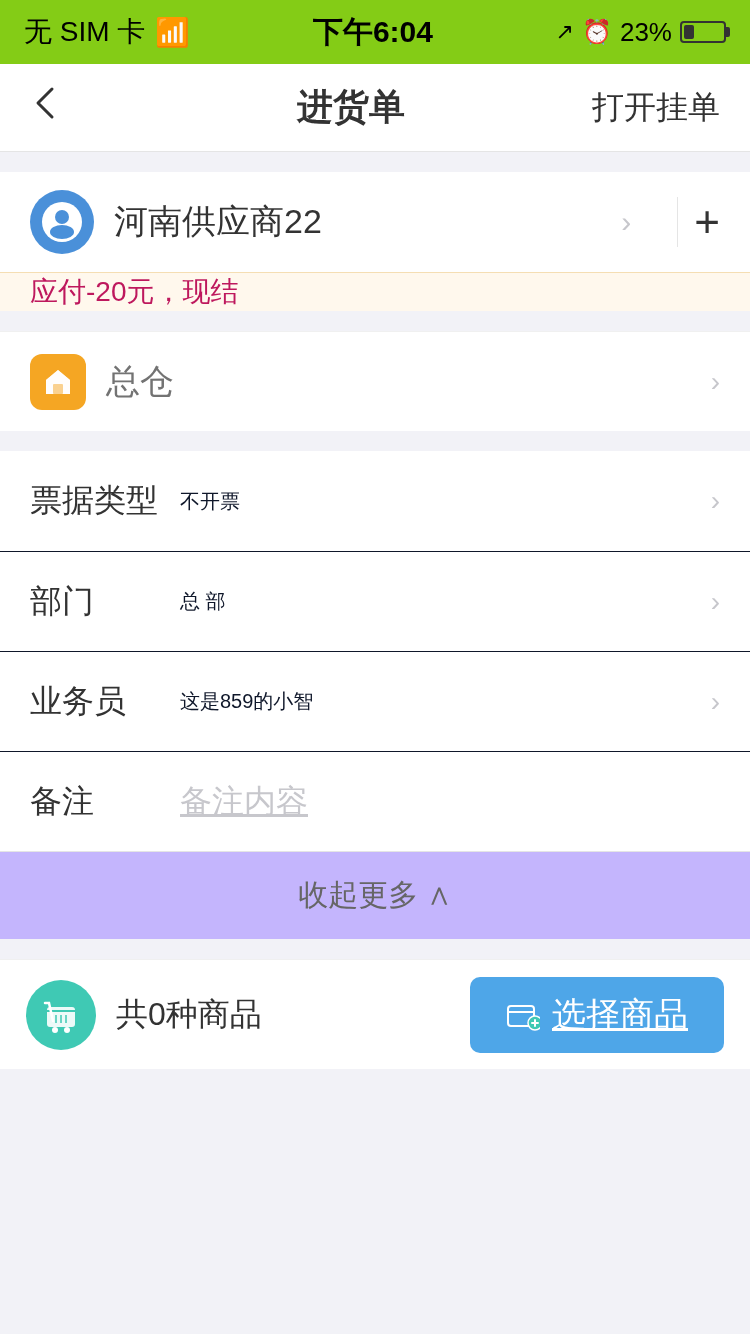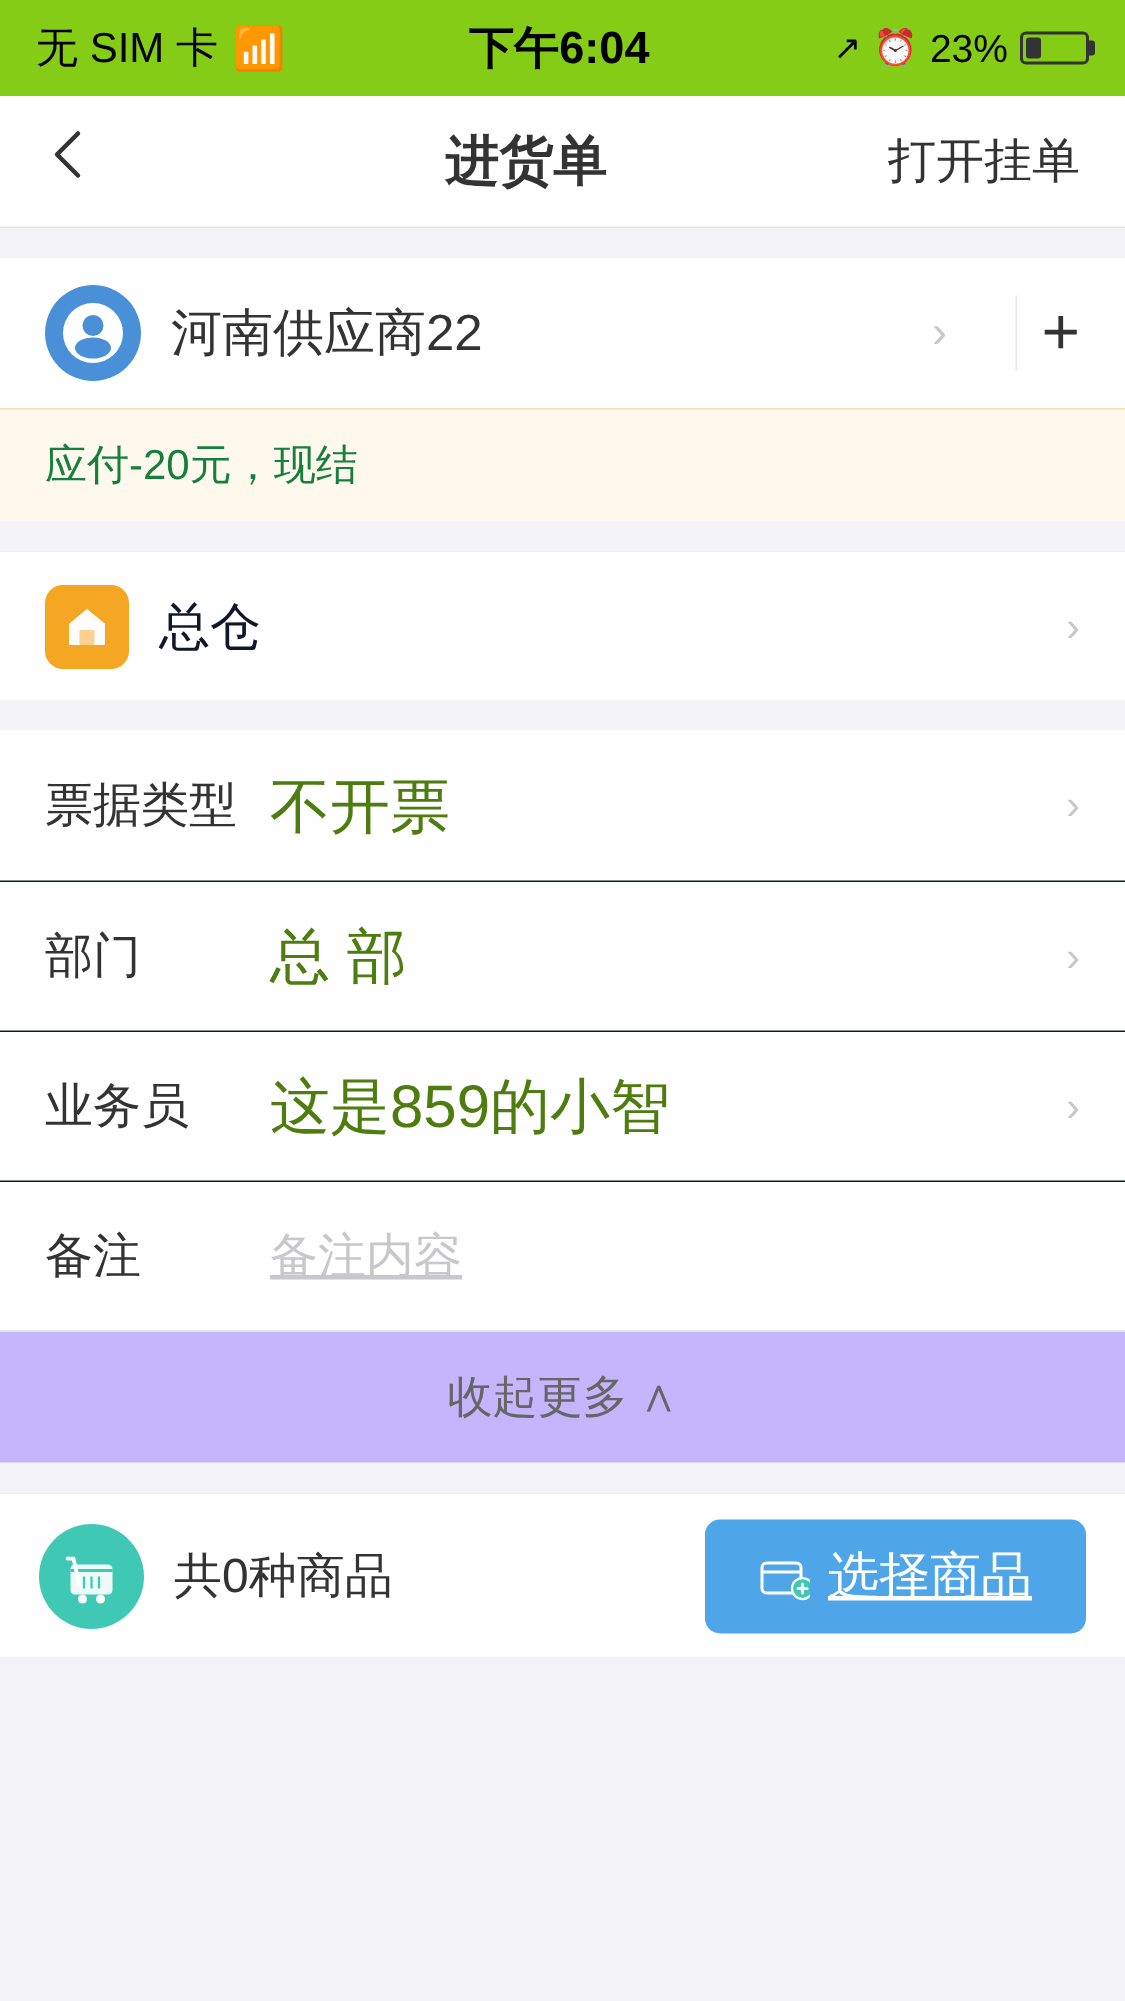--- a/index.html
+++ b/index.html
@@ -146,23 +146,23 @@
     .supplier-divider {
       width: 1px;
       height: 50px;
       background: #e5e5e5;
       margin: 0 16px;
     }
 
     
     .notice-bar {
       background: #fff8ed;
-      padding: 18px 30px;
+      padding: 0 30px;
       font-size: 28px;
-      color: #15803d;
+      color: #be185d;
       border-top: 1px solid #f5deb3;
     }
 
     
     .warehouse-row {
       display: flex;
       align-items: center;
       padding: 0 30px;
       height: 100px;
       background: #fff;
@@ -176,21 +176,21 @@
       display: flex;
       align-items: center;
       justify-content: center;
       margin-right: 20px;
       font-size: 30px;
       color: #fff;
     }
     .warehouse-name {
       flex: 1;
       font-size: 34px;
-      color: #0f172a;
+      color: #737373;
     }
     .chevron-right {
       font-size: 28px;
       color: #c7c7cc;
     }
 
     
     .form-row {
       display: flex;
       align-items: center;
@@ -200,22 +200,22 @@
       border-top: 1px solid #0f172a;
     }
     .form-label {
       font-size: 32px;
       color: #333;
       width: 140px;
       flex-shrink: 0;
     }
     .form-value {
       flex: 1;
-      font-size: 40px;
-      color: #4d7c0f;
+      font-size: 20px;
+      color: #0f172a;
       padding-left: 10px;
     }
     .form-placeholder {
       flex: 1;
       font-size: 32px;
       color: #c7c7cc;
       padding-left: 10px;
       text-decoration: underline;
     }
 

